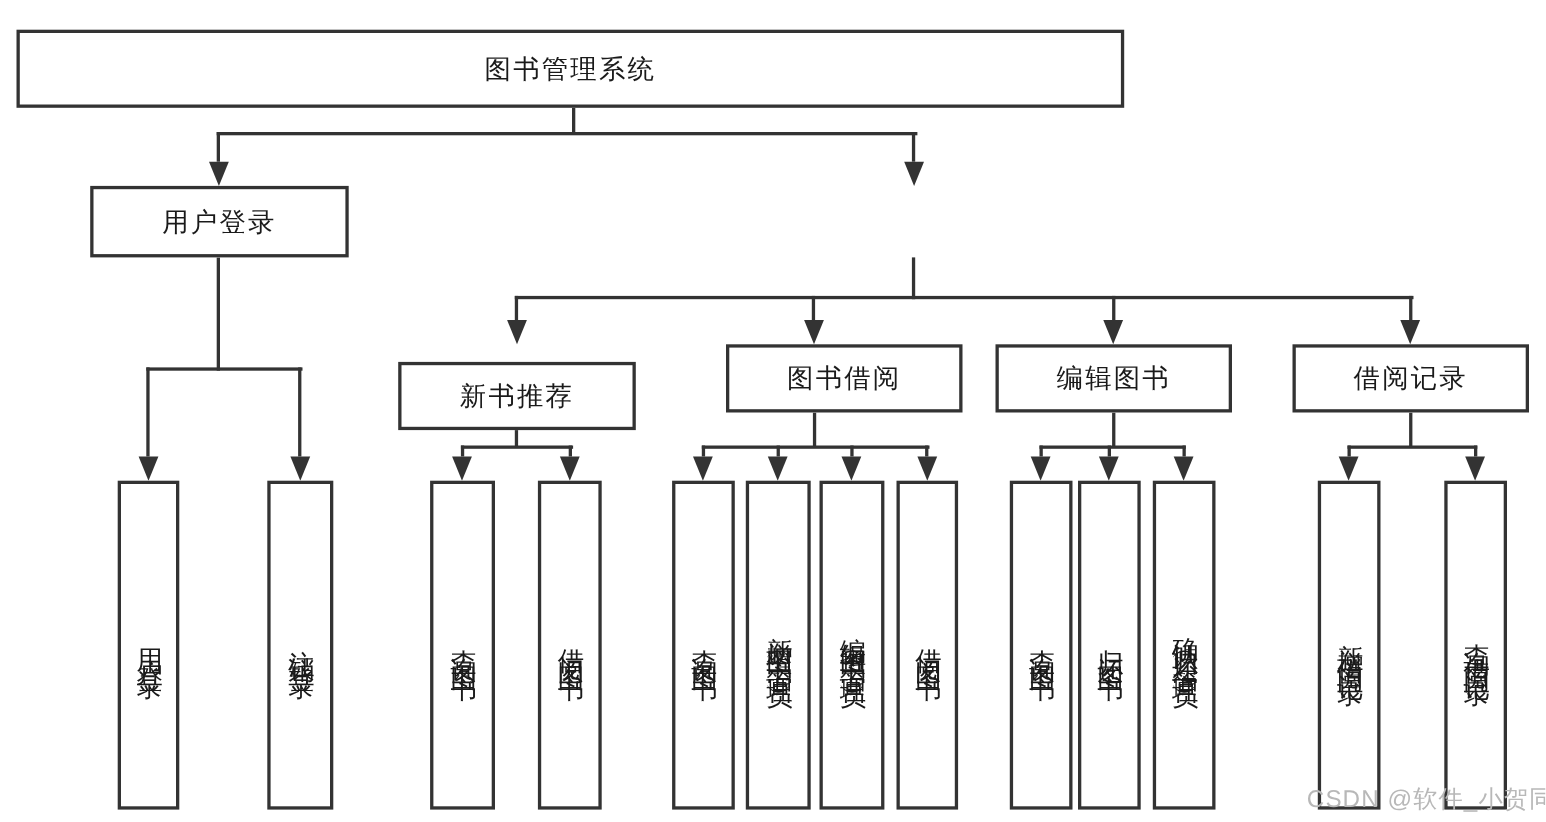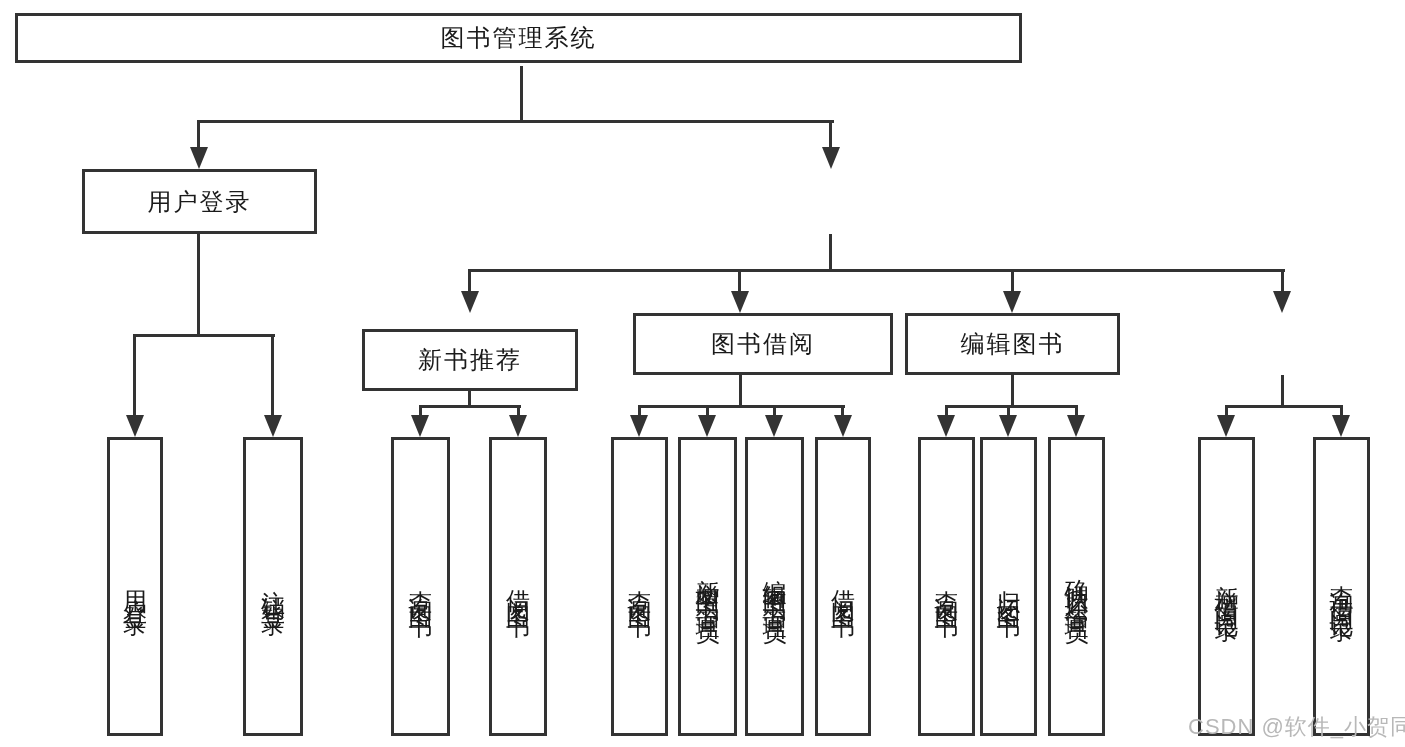--- a/index.html
+++ b/index.html
@@ -30,41 +30,44 @@
     position:absolute; left:1188px; top:712px; width:210px;
     font-size:22px; color:#b8b8b8; letter-spacing:1px;
     white-space:nowrap; z-index:5;
   }
 </style>
 </head>
 <body>
 
 <div id="stage">
 
-  <div class="box" style="left:15px;top:13px;width:1007px;height:50px">
+  <div class="box" style="left:15px;top:27px;width:1007px;height:71px">
     <span>图书管理系统</span>
   </div>
 
   <div class="box" style="left:82px;top:169px;width:235px;height:65px">
     <span>用户登录</span>
   </div>
 
 
   <div class="box" style="left:362px;top:329px;width:216px;height:62px">
     <span>新书推荐</span>
   </div>
 
-  <div class="box" style="left:633px;top:313px;width:260px;height:62px">
+  <div class="box" style="left:660px;top:313px;width:215px;height:62px">
     <span>图书借阅</span>
   </div>
 
   <div class="box" style="left:905px;top:313px;width:215px;height:62px">
     <span>编辑图书</span>
   </div>
 
+  <div class="box" style="left:1175px;top:313px;width:215px;height:62px">
+    <span>借阅记录</span>
+  </div>
 
   <div class="box vbox" style="left:107px;top:437px;width:56px;height:299px">
     <span>用户登录</span>
   </div>
 
   <div class="box vbox" style="left:243px;top:437px;width:60px;height:299px">
     <span>注销登录</span>
   </div>
 
   <div class="box vbox" style="left:391px;top:437px;width:59px;height:299px">

